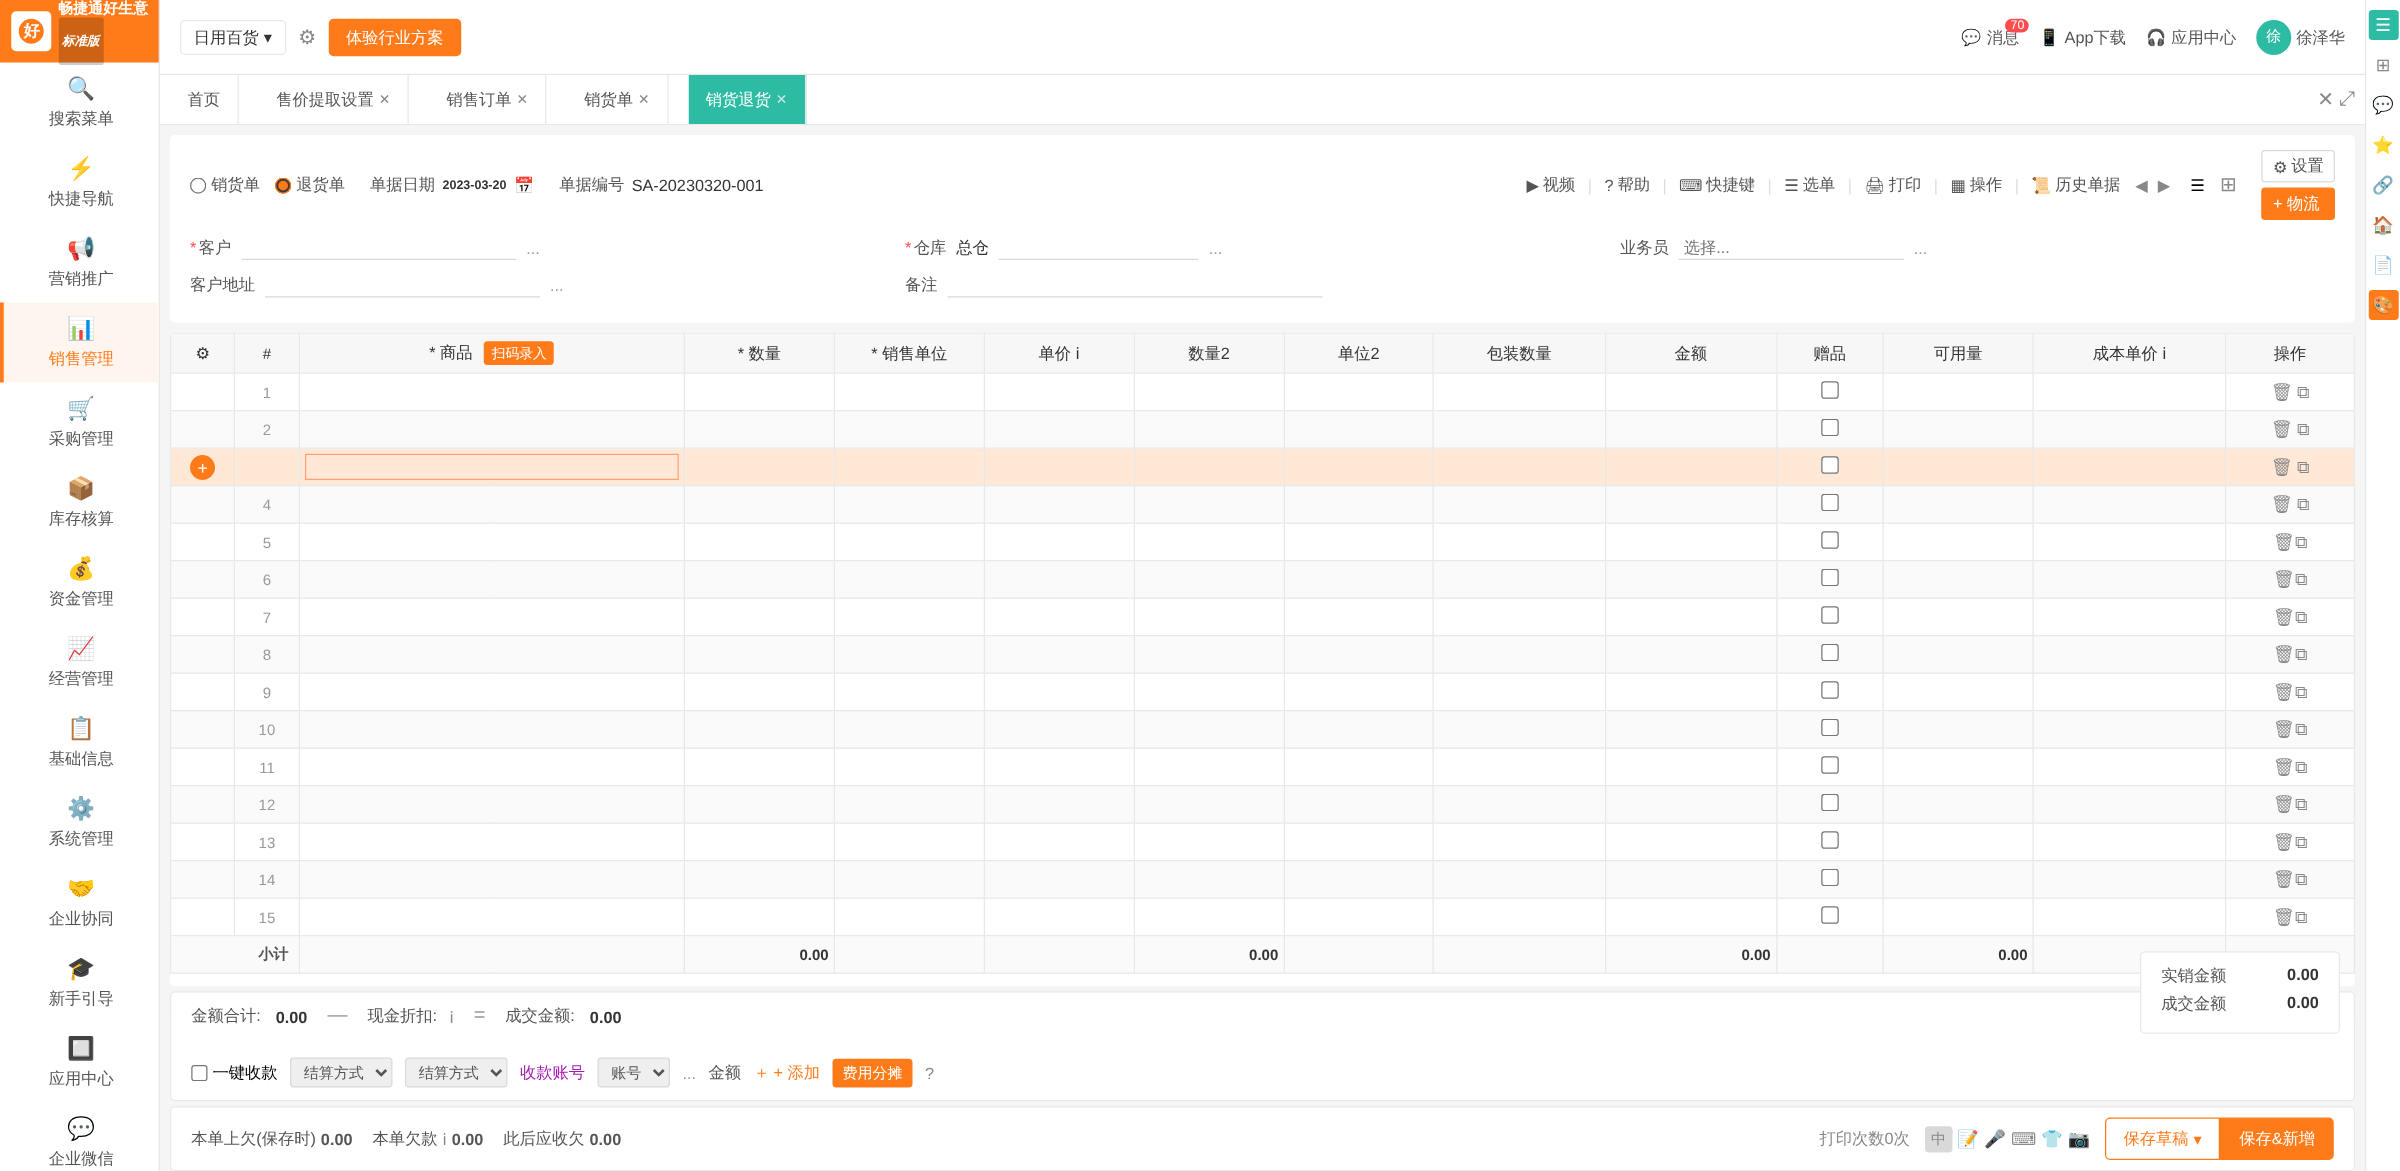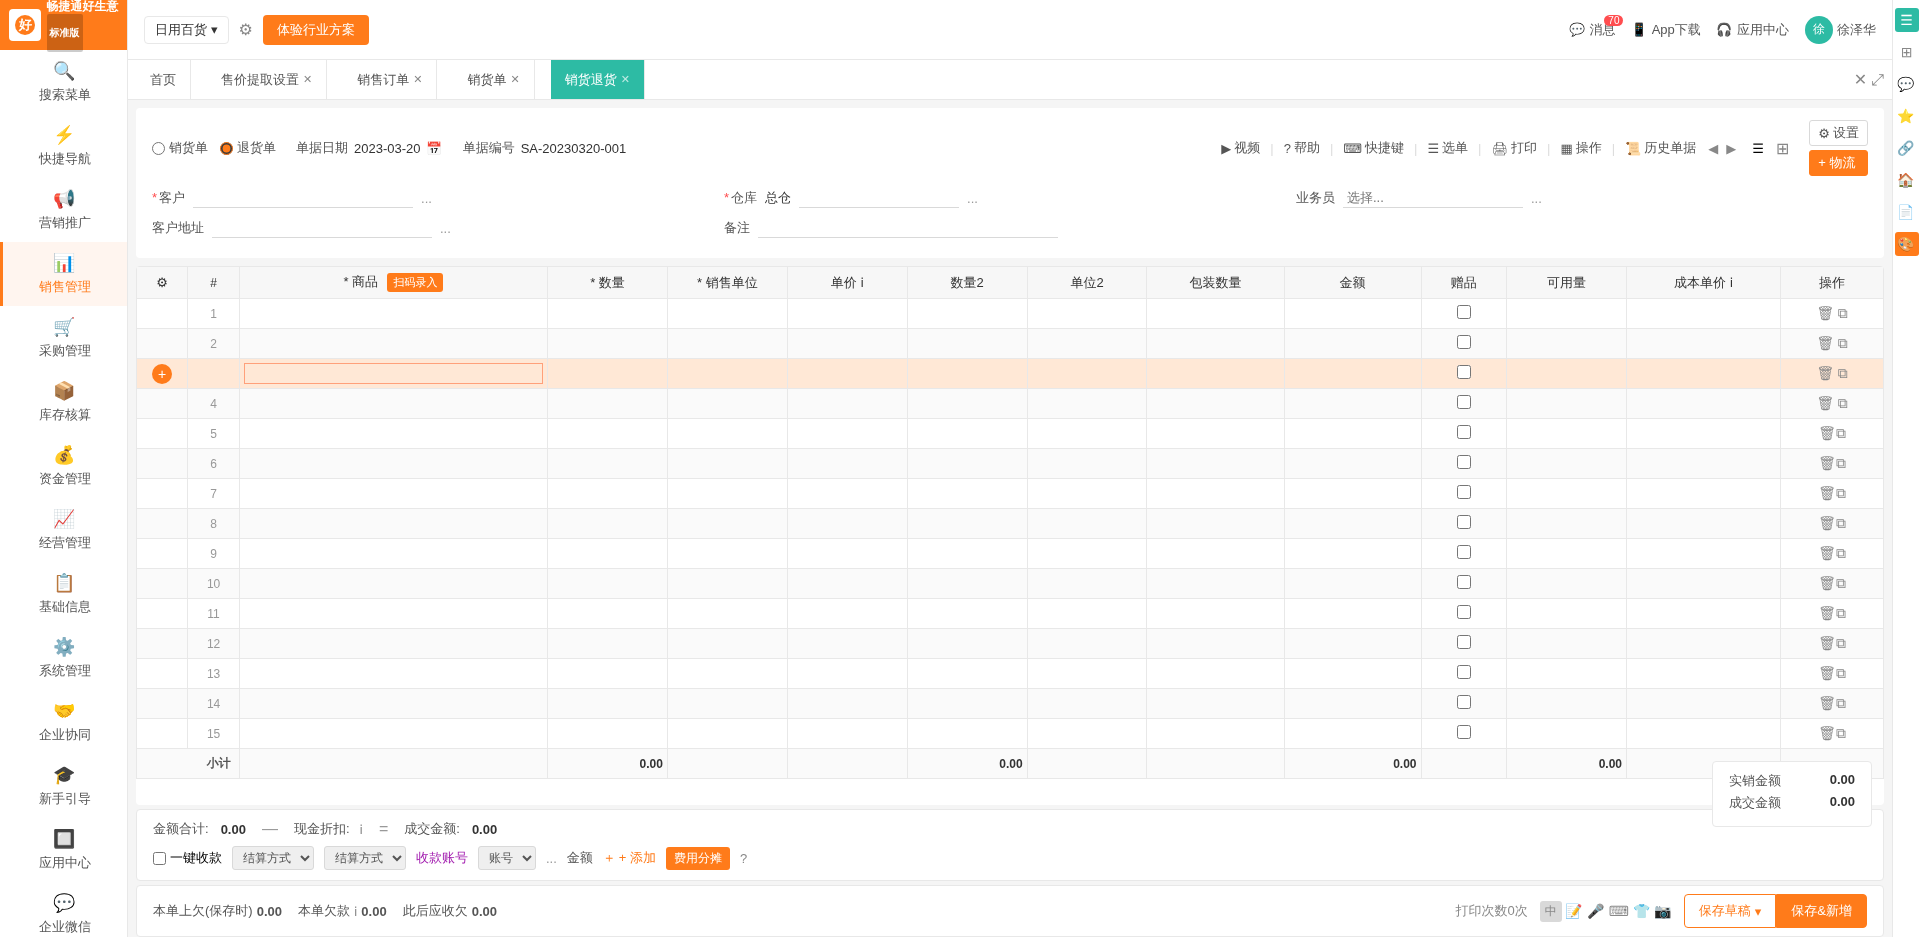--- a/index.html
+++ b/index.html
@@ -144,21 +144,21 @@
 <div class="sidebar">
   <div class="sidebar-logo">
     <div class="sidebar-logo-icon">
       <svg viewBox="0 0 24 24" fill="#ff7b1a">
           <circle cx="12" cy="12" r="10"></circle>
           <text x="6" y="16" fill="#fff" font-size="10">好</text>
         </svg>
     </div>
     <div>
       <div style="font-size:12px;font-weight:bold;line-height:1.4;">畅捷通好生意</div>
-      <div style="font-size:10px;background:rgba(0,0,0,0.2);border-radius:2px;padding:12px 3px;display:inline-block;">标准版</div>
+      <div style="font-size:10px;background:rgba(0,0,0,0.2);border-radius:2px;padding:12px 3px;display:inline-block;font-style:italic;">标准版</div>
     </div>
   </div>
   <div class="sidebar-item">
     <span class="icon">🔍</span>
     <span>搜索菜单</span>
   </div>
   <div class="sidebar-item">
     <span class="icon">⚡</span>
     <span>快捷导航</span>
   </div>
@@ -286,21 +286,21 @@
             <span>销货单</span>
           </label>
           <label class="radio-label">
             <input type="radio" name="orderType" checked="" style="">
             <span>退货单</span>
           </label>
         </div>
 
         <div class="field-group">
           <span class="field-label">单据日期</span>
-          <span style="color:#333;font-size:13px;">2023-03-20</span>
+          <span style="color:#333;font-size:10px;font-weight:bold;">2023-03-20</span>
           <span style="color:#888;cursor:pointer;">📅</span>
         </div>
 
         <div class="field-group">
           <span class="field-label">单据编号</span>
           <span style="color:#333;font-size:13px;">SA-20230320-001</span>
         </div>
 
         <div class="order-header-toolbar">
           <span class="toolbar-btn">
@@ -709,21 +709,21 @@
             <span>实销金额</span>
             <span class="summary-val">0.00</span>
           </div>
           <div class="summary-row">
             <span>成交金额</span>
             <span class="summary-val">0.00</span>
           </div>
         </div>
       </div>
 
-      <div class="payment-row" style="margin-top:8px;display:flex;align-items:center;gap:10px;flex-wrap:wrap;">
+      <div class="payment-row" style="margin-top:24px;display:flex;align-items:center;gap:10px;flex-wrap:wrap;">
         <label class="payment-checkbox">
           <input type="checkbox" style="">
           <span>一键收款</span>
         </label>
         <select class="payment-select">
           <option>结算方式</option>
         </select>
         <select class="payment-select">
           <option>结算方式</option>
         </select>

